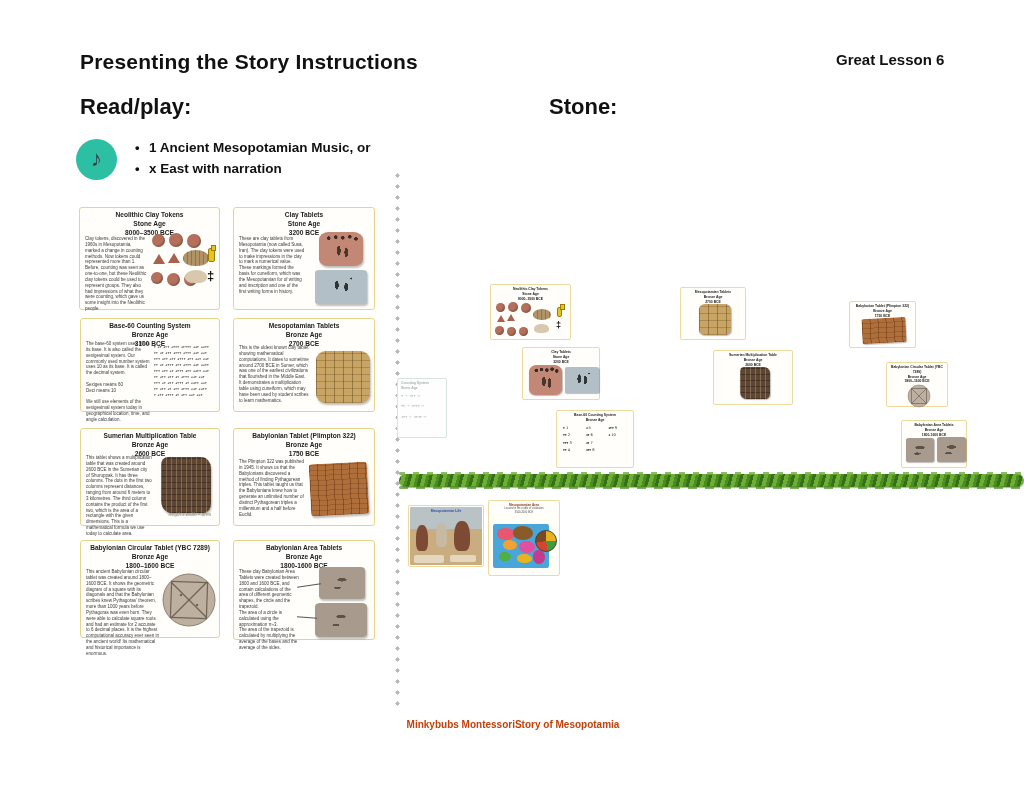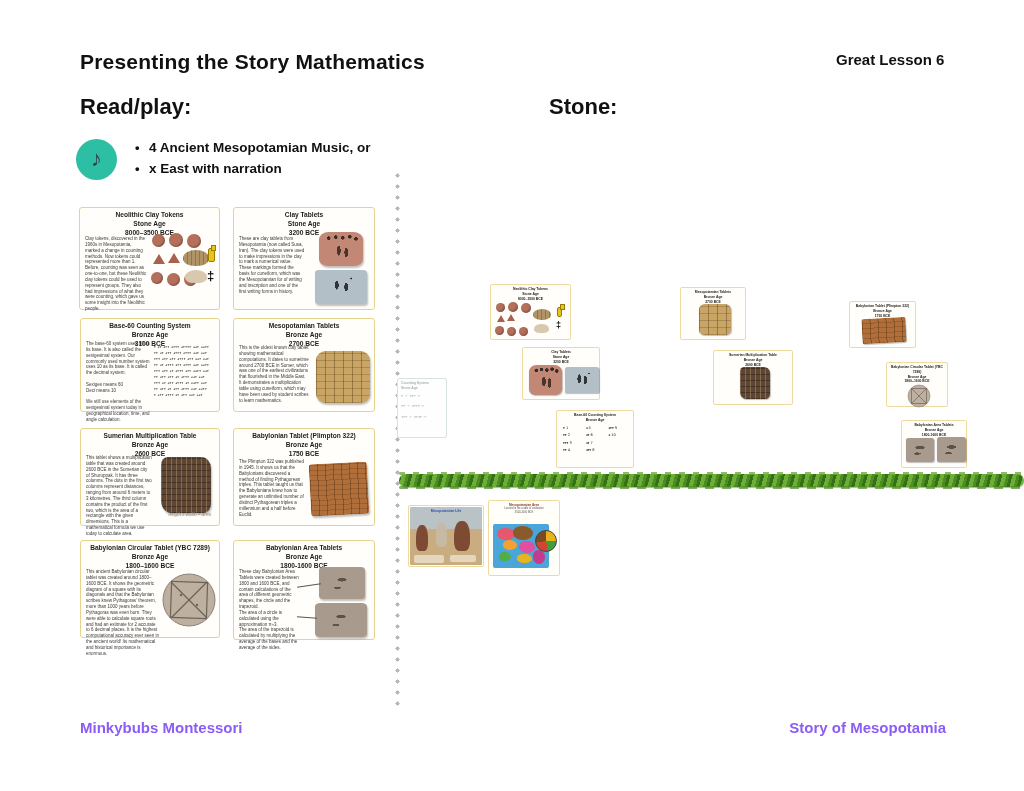--- a/index.html
+++ b/index.html
@@ -108,39 +108,39 @@
   .map-art { position:relative; width:100%; height:58px; background:#fffef7; overflow:hidden; }
   .map-sea { position:absolute; left:2px; top:10px; width:56px; height:44px; background:#4aa6d8; border-radius:2px; }
   .map-blob { position:absolute; border-radius:45% 55% 50% 50%; }
   .map-inset { position:absolute; right:0px; top:16px; width:22px; height:22px; border-radius:50%;
     background:conic-gradient(#e8b31f 0 90deg, #3f9d3a 90deg 170deg, #d2452f 170deg 260deg, #7a4a22 260deg 360deg);
     border:1px solid #444; }
   .map-title { text-align:center; font-size:3.2px; font-weight:700; color:#8a3b1f; line-height:1.35; }
   .map-sub { text-align:center; font-size:2.6px; color:#555; line-height:1.3; }
 
   
-  .footer-row { position:absolute; left:80px; top:719px; width:866px; display:flex; justify-content:space-between;
-    font-size:15px; font-weight:700; color:#8b5cf6; }
+  .footer-row { position:absolute; left:80px; top:719px; width:866px; display:flex; justify-content:center;
+    font-size:10px; font-weight:700; color:#c2410c; }
   .footer-page { position:absolute; left:0; top:748px; width:1024px; text-align:center; font-size:15px; font-weight:700; color:#111; }
 </style>
 </head>
 <body>
 
 <div class="page">
 
-  <div class="h-title">Presenting the Story Mathematics</div>
+  <div class="h-title">Presenting the Story Instructions</div>
   <div class="h-lesson">Great Lesson 6</div>
   <div class="h-read">Read/play:</div>
   <div class="h-action">Stone:</div>
 
   <div class="music-circle">
     <span class="music-note">♪</span>
   </div>
   <div class="bullets">
-    <div class="bullet-line">4 Ancient Mesopotamian Music, or</div>
+    <div class="bullet-line">1 Ancient Mesopotamian Music, or</div>
     <div class="bullet-line">x East with narration</div>
   </div>
 
   <div class="dotted-line"></div>
 
   <div class="card" style="left:79px; top:207px; width:141px; height:103px;">
     <div class="card-title">
       <div>Neolithic Clay Tokens</div>
       <div>Stone Age</div>
       <div>8000–3500 BCE</div>

